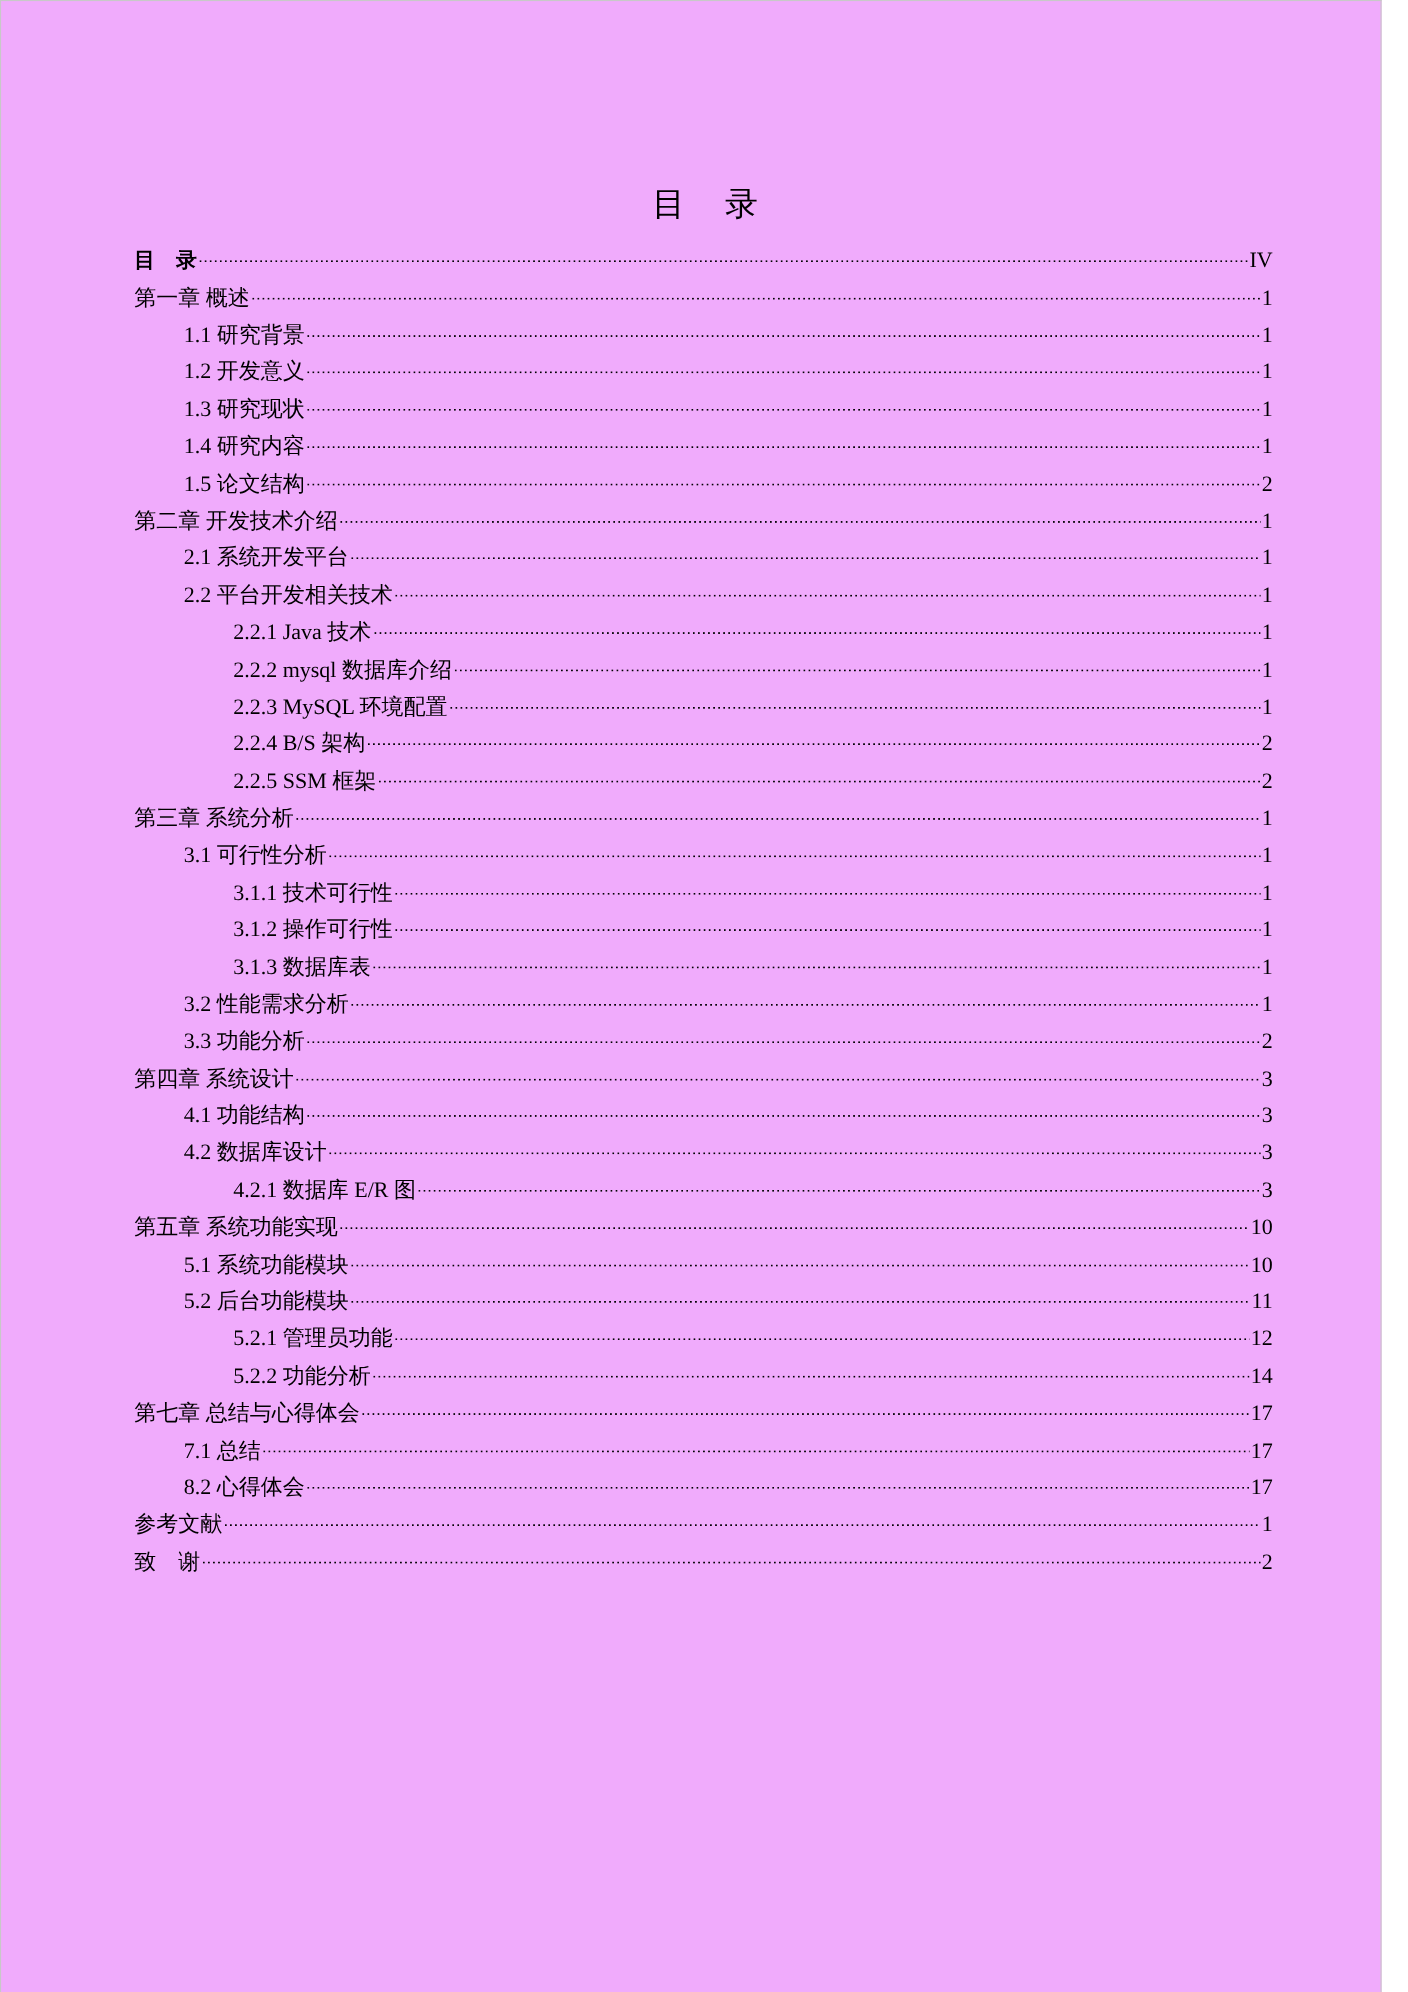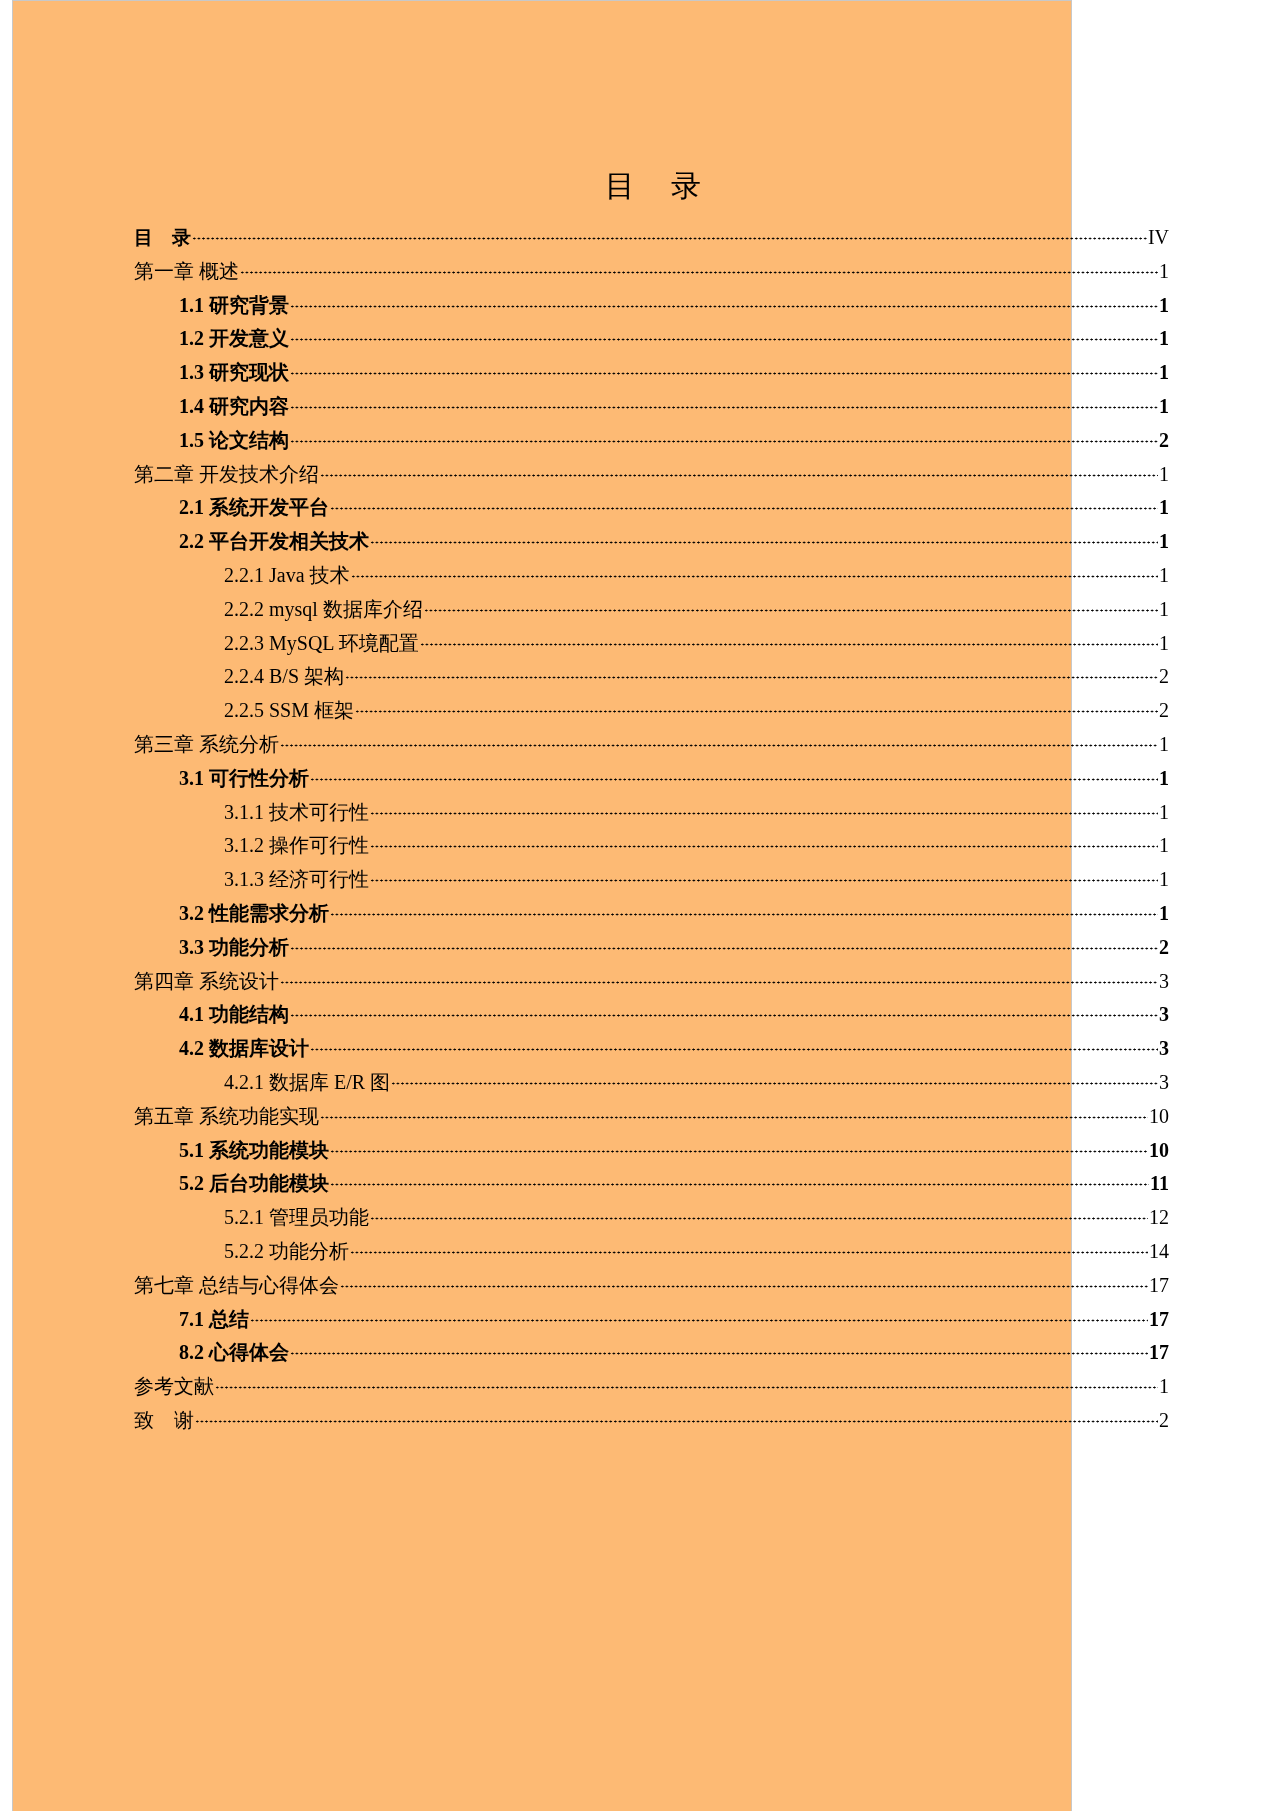--- a/index.html
+++ b/index.html
@@ -8,29 +8,29 @@
       background: #ffffff;
     }
     body {
       width: 1280px;
       height: 1811px;
       position: relative;
       overflow: hidden;
     }
     .page {
       position: absolute;
-      left: 12px;
+      left: 0;
       top: 0;
-      width: 1060px;
+      width: 1256px;
       height: 1811px;
       box-sizing: border-box;
       border-top: 1px solid #c8c8c8;
       border-left: 1px solid #c8c8c8;
       border-right: 1px solid #c8c8c8;
-      background: #fdba74;
+      background: #f0abfc;
     }
     .toc-title {
       position: absolute;
       top: 163px;
       left: 0;
       width: 1280px;
       text-align: center;
       font-family: "DejaVu Sans", sans-serif;
       font-size: 30px;
       line-height: 44px;
@@ -49,21 +49,21 @@
       display: flex;
       align-items: baseline;
       height: 33.8px;
       line-height: 33.8px;
       font-family: "Liberation Serif", "DejaVu Serif", serif;
       font-size: 20px;
       color: #000;
       white-space: nowrap;
     }
     .toc-row.level-1 { padding-left: 0; }
-    .toc-row.level-2 { padding-left: 45px; font-weight: bold; }
+    .toc-row.level-2 { padding-left: 45px; }
     .toc-row.level-3 { padding-left: 90px; }
     .toc-row.bold .toc-label { font-family: "DejaVu Sans", sans-serif; font-weight: bold; font-size: 19px; }
     .toc-label { flex: 0 0 auto; }
     .toc-leader {
       flex: 1 1 auto;
       margin: 0 1px;
       height: 1px;
       position: relative;
       top: -4px;
       background-image: radial-gradient(circle, #000 0.9px, transparent 1.1px);
@@ -170,21 +170,21 @@
         <span class="toc-label">3.1.1 技术可行性</span>
         <span class="toc-leader"></span>
         <span class="toc-page">1</span>
       </div>
       <div class="toc-row level-3">
         <span class="toc-label">3.1.2 操作可行性</span>
         <span class="toc-leader"></span>
         <span class="toc-page">1</span>
       </div>
       <div class="toc-row level-3">
-        <span class="toc-label">3.1.3 经济可行性</span>
+        <span class="toc-label">3.1.3 数据库表</span>
         <span class="toc-leader"></span>
         <span class="toc-page">1</span>
       </div>
       <div class="toc-row level-2">
         <span class="toc-label">3.2 性能需求分析</span>
         <span class="toc-leader"></span>
         <span class="toc-page">1</span>
       </div>
       <div class="toc-row level-2">
         <span class="toc-label">3.3 功能分析</span>

